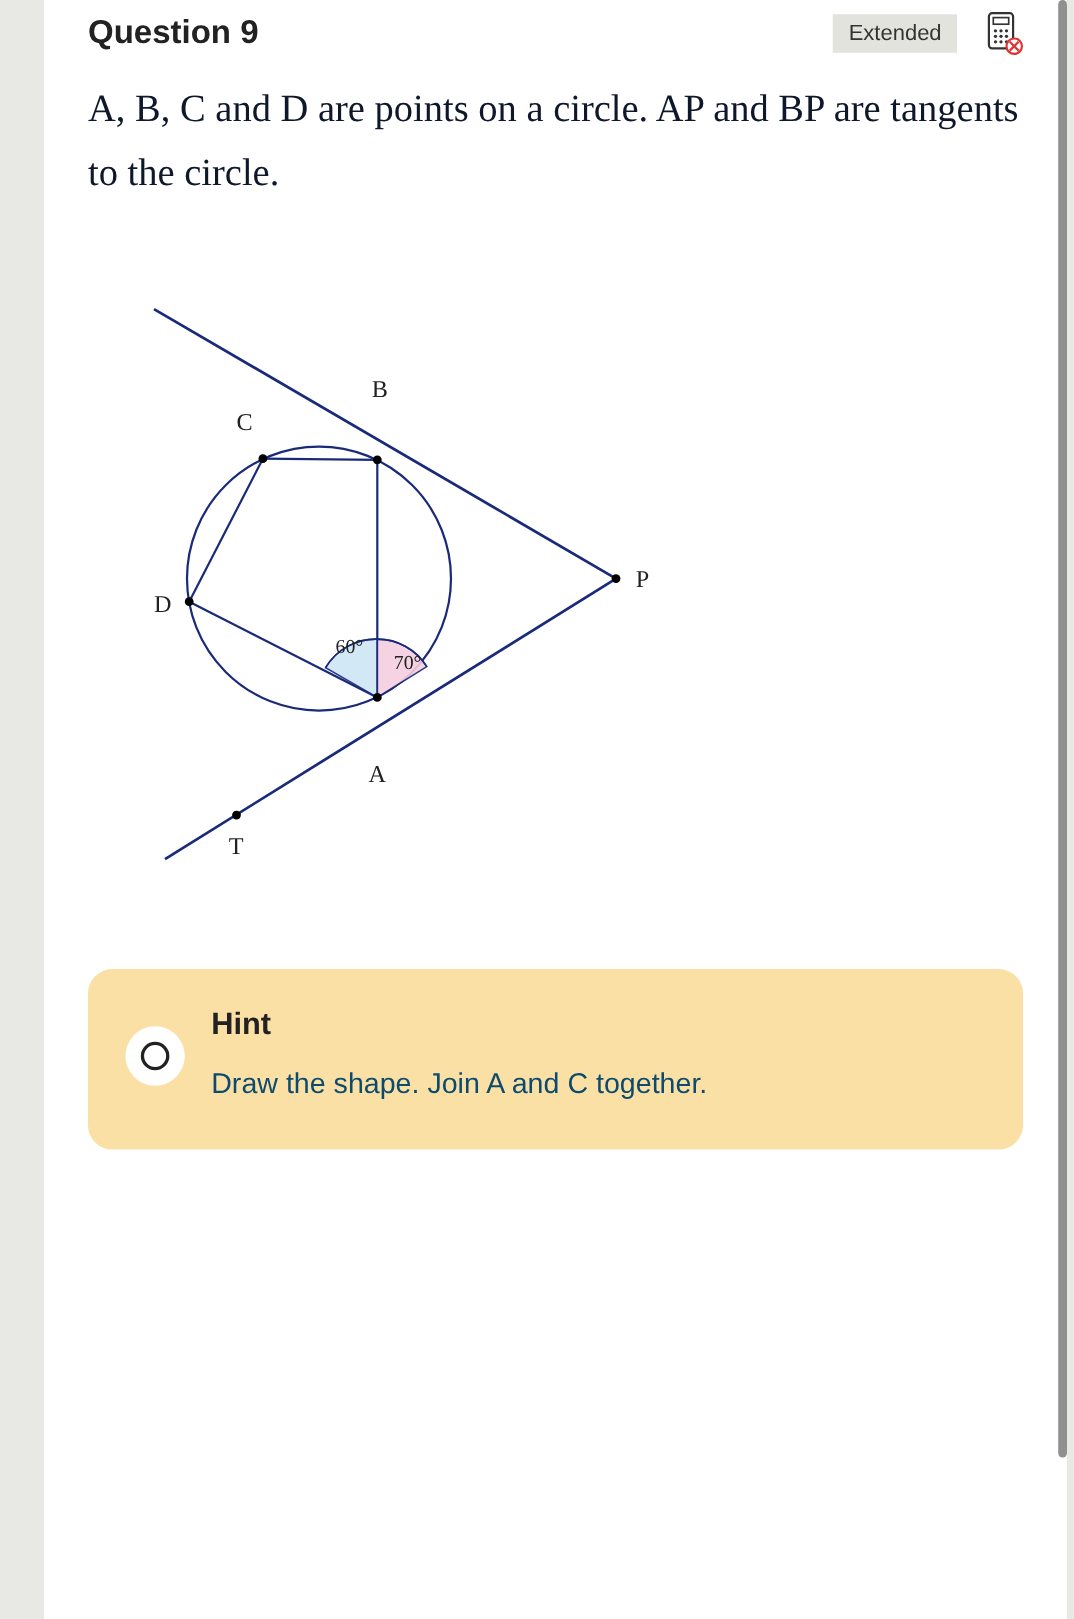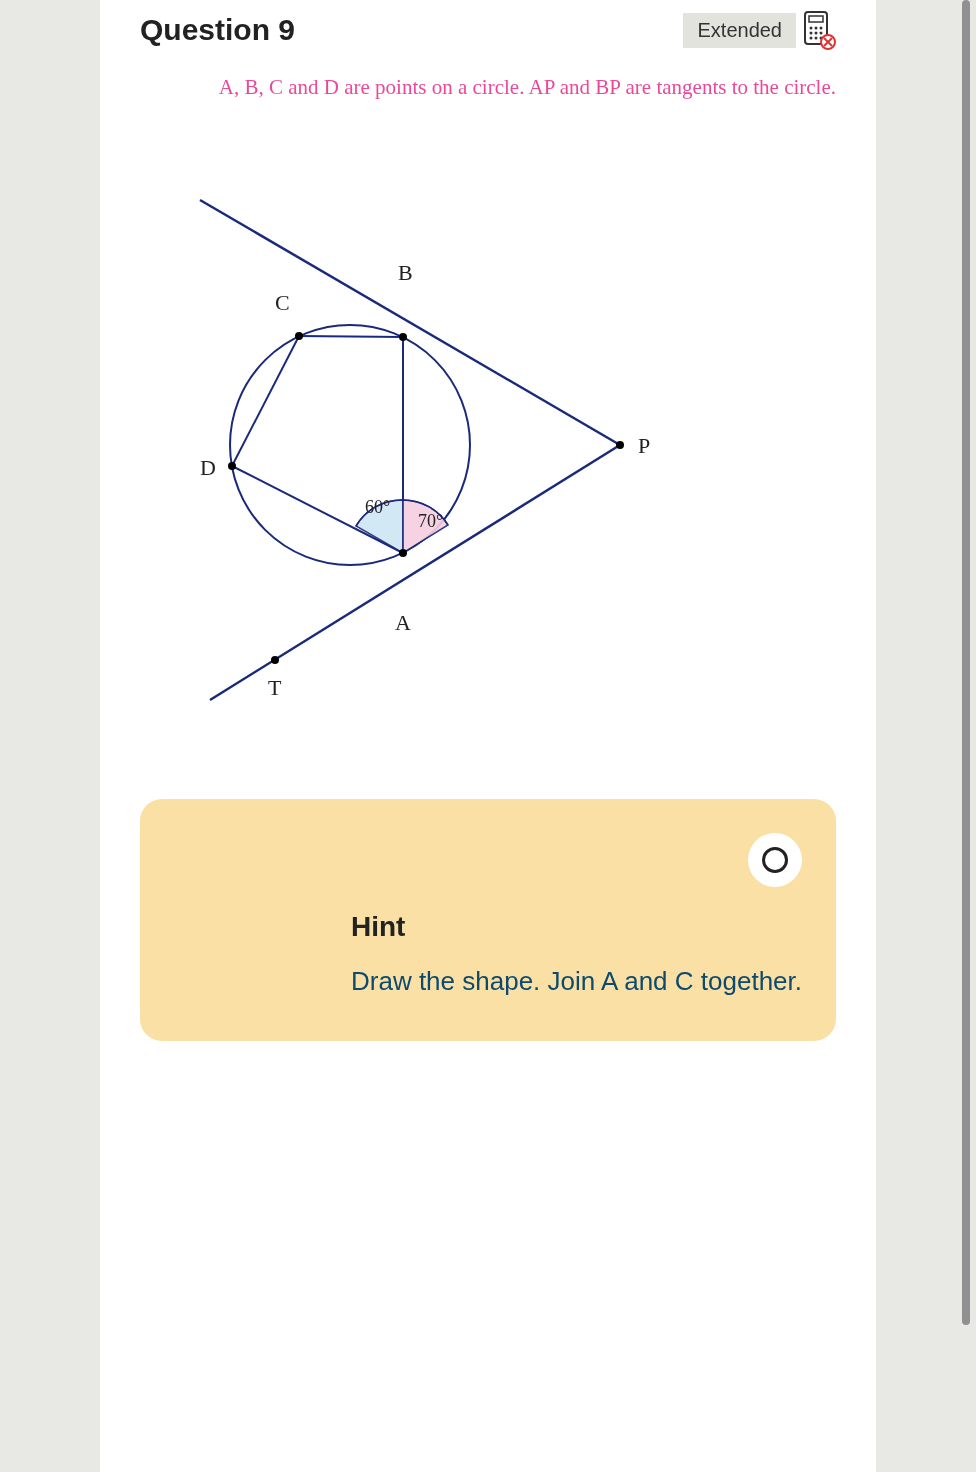--- a/index.html
+++ b/index.html
@@ -28,68 +28,66 @@
     top: 0;
     width: 8px;
     height: 90%;
     background: #909090;
     border-radius: 4px;
   }
   .card {
     background: #ffffff;
     border-radius: 0;
     padding: 0;
-    width: 776px;
+    width: 930px;
     margin: 0 auto;
     min-height: 1472px;
   }
   .header-row {
     display: flex;
     align-items: center;
     justify-content: space-between;
     padding: 10px 40px 20px 40px;
   }
   .q-title {
     font-family: -apple-system, BlinkMacSystemFont, 'Segoe UI', Arial, sans-serif;
     font-weight: 700;
     font-size: 30px;
     color: #222;
   }
   .right-badges {
     display: flex;
     align-items: center;
-    gap: 6px;
+    gap: 26px;
   }
   .badge {
     background: #e3e3de;
     padding: 6px 14px;
     font-size: 20px;
     font-family: -apple-system, BlinkMacSystemFont, 'Segoe UI', Arial, sans-serif;
     color: #333;
   }
   .calc-icon { width: 34px; height: 40px; position: relative; }
   .body-text {
     padding: 0 40px;
-    font-size: 21px;
+    font-size: 35px;
     line-height: 1.65;
-    color: #ec4899;
-    text-align: right;
+    color: #0f172a;
   }
   .figure {
     padding: 40px 40px 40px 40px;
   }
   .hint-box {
     margin: 30px 40px 0 40px;
     background: #fbe0a5;
     border-radius: 22px;
     padding: 34px 34px 40px 34px;
     display: flex;
     gap: 24px;
-    align-items: flex-end;
-    flex-direction: column;
+    align-items: center;
   }
   .hint-circle {
     width: 54px;
     height: 54px;
     border-radius: 50%;
     background: #fff;
     flex-shrink: 0;
     display: flex;
     align-items: center;
     justify-content: center;

